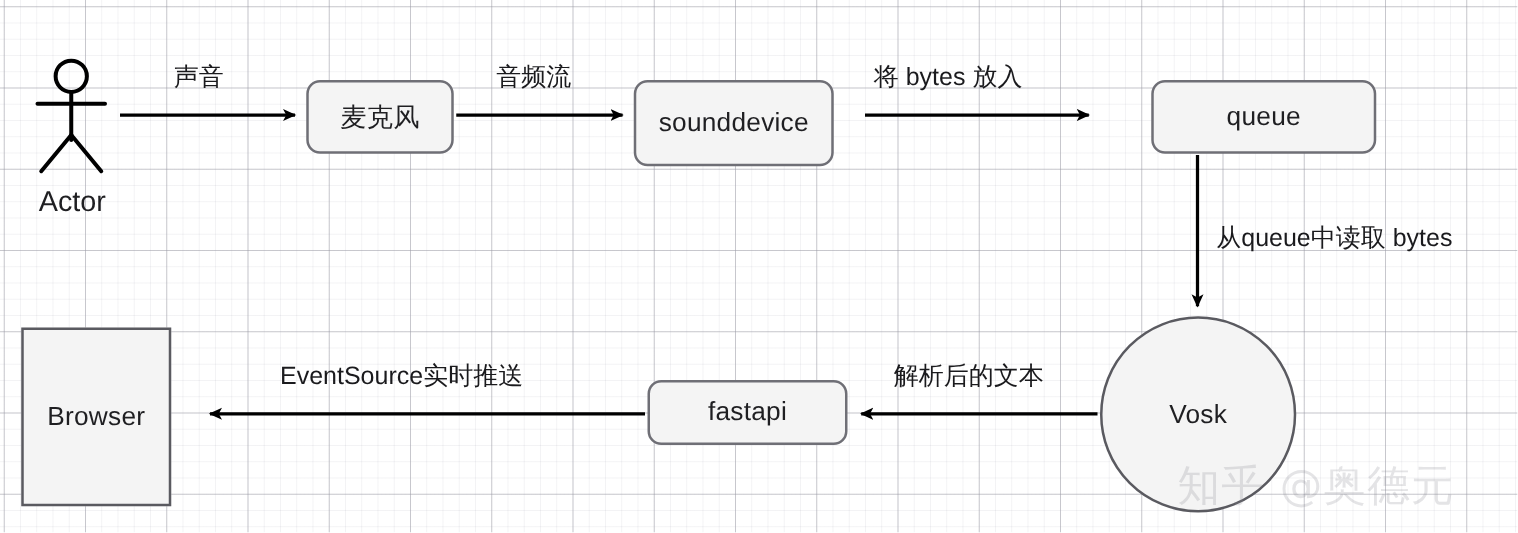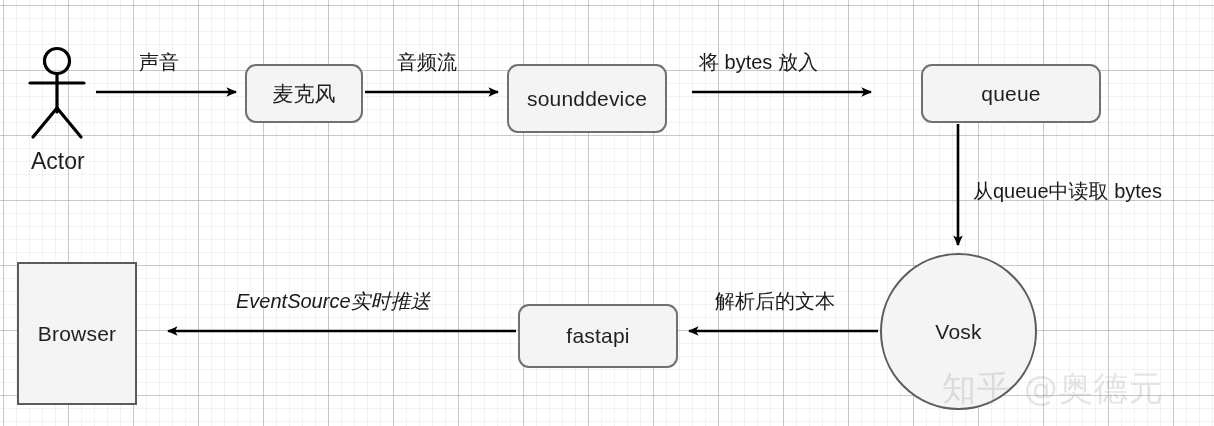--- a/index.html
+++ b/index.html
@@ -121,35 +121,35 @@
   </div>
 
   <div class="node rounded" style="left:879px; top:64px; width:180px; height:59px;margin-left:42px;">
     <span>queue</span>
   </div>
 
   <div class="node circle" style="left:880px; top:253px; width:157px; height:157px;">
     <span>Vosk</span>
   </div>
 
-  <div class="node rounded" style="left:518px; top:304px; width:160px; height:64px;">
+  <div class="node rounded" style="left:518px; top:304px; width:160px; height:52px;">
     <span>fastapi</span>
   </div>
 
   <div class="node square" style="left:17px; top:262px; width:120px; height:143px;">
     <span>Browser</span>
   </div>
 
   <div class="edge-label" style="left:139px; top:52px;">声音</div>
 
   <div class="edge-label" style="left:397px; top:52px;">音频流</div>
 
   <div class="edge-label" style="left:699px; top:52px;">将 bytes 放入</div>
 
   <div class="edge-label" style="left:973px; top:181px;">从queue中读取 bytes</div>
 
   <div class="edge-label" style="left:715px; top:291px;">解析后的文本</div>
 
-  <div class="edge-label" style="left:236px; top:291px;font-style:italic;">EventSource实时推送</div>
+  <div class="edge-label" style="left:224px; top:291px;">EventSource实时推送</div>
 
   <div class="watermark" style="left:898px; top:366px;margin-left:44px;">知乎 @奥德元</div>
 
 </div>
 
 </body></html>

